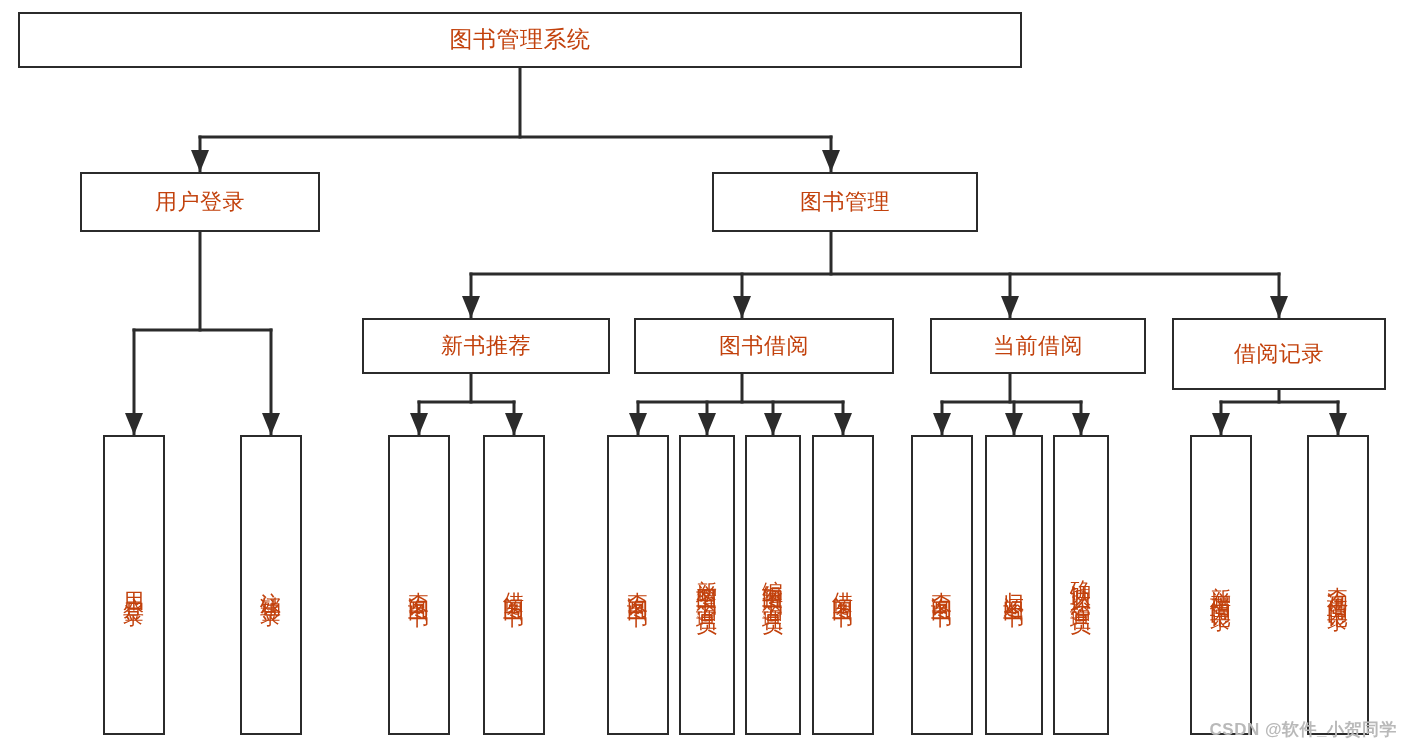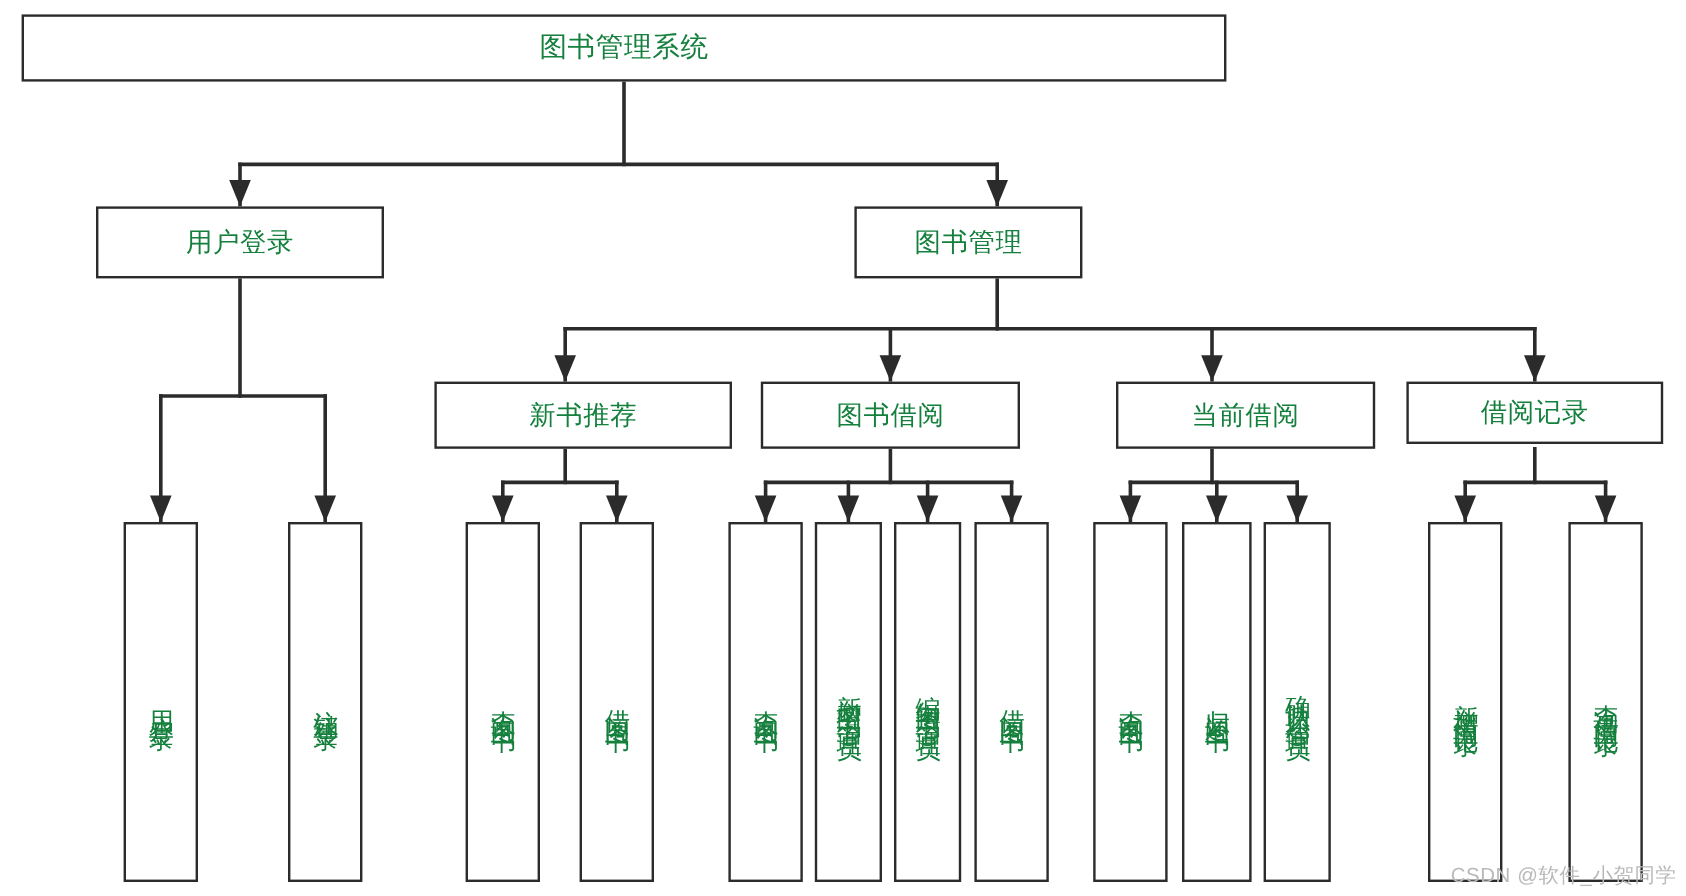--- a/index.html
+++ b/index.html
@@ -33,21 +33,21 @@
     display: flex;
     align-items: center;
     justify-content: center;
     color: #1d1d1d;
     z-index: 2;
   }
   .node-label {
     display: block;
     text-align: center;
     line-height: 1.18;
-    color: #15803d;
+    color: #c2410c;
     white-space: nowrap;
   }
   
   .node.horiz .node-label {
     font-size: 22px;
     letter-spacing: 0.5px;
   }
   .node.root .node-label {
     font-size: 23px;
   }
@@ -69,20 +69,21 @@
   .watermark {
     position: absolute;
     right: 8px;
     bottom: 6px;
     font-size: 17px;
     color: #b9b9b9;
     letter-spacing: 0.5px;
     z-index: 5;
     white-space: nowrap;
     pointer-events: none;
+    font-weight: bold;
   }
 </style>
 </head>
 <body>
 
 <div id="diagram-root">
 
   <svg id="edges-layer" viewBox="0 0 1405 747" width="1405" height="747" xmlns="http://www.w3.org/2000/svg">
       <line x1="520" y1="68" x2="520" y2="137" stroke="#2b2b2b" stroke-width="3" stroke-linecap="square"></line>
       <line x1="200" y1="137" x2="831" y2="137" stroke="#2b2b2b" stroke-width="3" stroke-linecap="square"></line>
@@ -138,33 +139,33 @@
       <polygon points="1329,413 1347,413 1338,435" fill="#2b2b2b"></polygon>
     </svg>
 
   <div id="nodes-layer">
       <div class="node horiz root" style="left: 18px; top: 12px; width: 1004px; height: 56px; border-color: rgb(43, 43, 43);">
         <span class="node-label">图书管理系统</span>
       </div>
       <div class="node horiz" style="left: 80px; top: 172px; width: 240px; height: 60px; border-color: rgb(43, 43, 43);">
         <span class="node-label">用户登录</span>
       </div>
-      <div class="node horiz" style="left: 712px; top: 172px; width: 190px; height: 60px; border-color: rgb(43, 43, 43); align-items: center;">
+      <div class="node horiz" style="left: 712px; top: 172px; width: 266px; height: 60px; border-color: rgb(43, 43, 43); align-items: center;">
         <span class="node-label">图书管理</span>
       </div>
       <div class="node horiz" style="left: 362px; top: 318px; width: 248px; height: 56px; border-color: rgb(43, 43, 43);">
         <span class="node-label">新书推荐</span>
       </div>
-      <div class="node horiz" style="left: 634px; top: 318px; width: 216px; height: 56px; border-color: rgb(43, 43, 43);">
+      <div class="node horiz" style="left: 634px; top: 318px; width: 260px; height: 56px; border-color: rgb(43, 43, 43);">
         <span class="node-label">图书借阅</span>
       </div>
       <div class="node horiz" style="left: 930px; top: 318px; width: 216px; height: 56px; border-color: rgb(43, 43, 43);">
         <span class="node-label">当前借阅</span>
       </div>
-      <div class="node horiz" style="left: 1172px; top: 318px; width: 214px; height: 52px; border-color: rgb(43, 43, 43); align-items: center;">
+      <div class="node horiz" style="left: 1172px; top: 318px; width: 214px; height: 72px; border-color: rgb(43, 43, 43); align-items: center;">
         <span class="node-label">借阅记录</span>
       </div>
       <div class="node vert" style="left: 103px; top: 435px; width: 62px; height: 300px; border-color: rgb(43, 43, 43);">
         <span class="node-label">用户登录</span>
       </div>
       <div class="node vert" style="left: 240px; top: 435px; width: 62px; height: 300px; border-color: rgb(43, 43, 43);">
         <span class="node-label">注销登录</span>
       </div>
       <div class="node vert" style="left: 388px; top: 435px; width: 62px; height: 300px; border-color: rgb(43, 43, 43);">
         <span class="node-label">查询图书</span>

